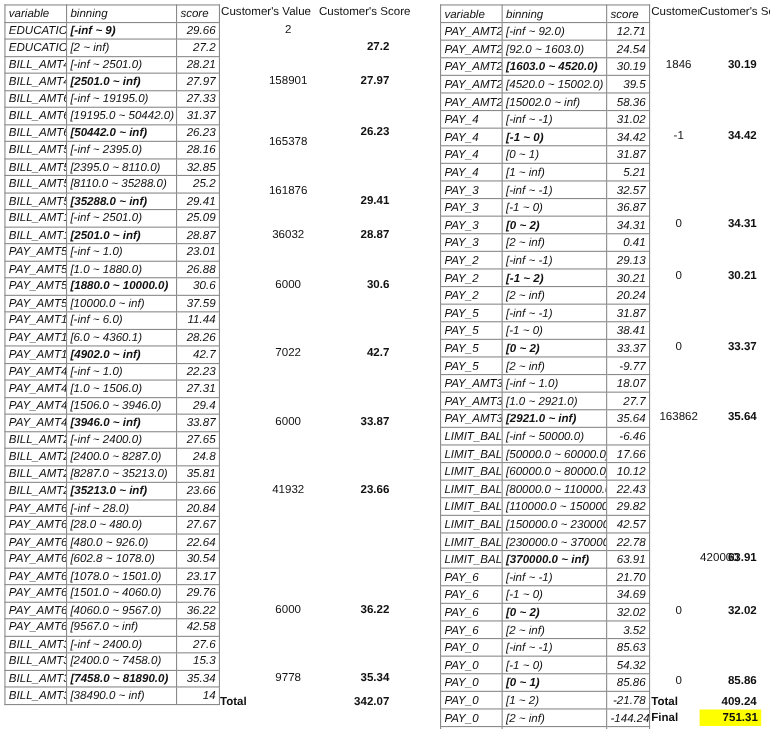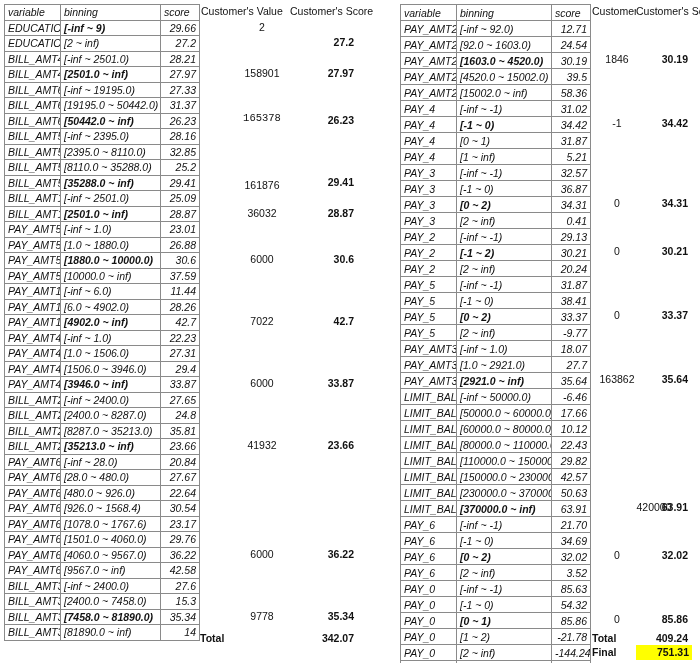--- a/index.html
+++ b/index.html
@@ -118,21 +118,21 @@
         <td>[10000.0 ~ inf)</td>
         <td class="num">37.59</td>
       </tr>
       <tr style="height: 15.5px;">
         <td>PAY_AMT1</td>
         <td>[-inf ~ 6.0)</td>
         <td class="num">11.44</td>
       </tr>
       <tr style="height: 15.5px;">
         <td>PAY_AMT1</td>
-        <td>[6.0 ~ 4902.0)</td>
+        <td>[6.0 ~ 4360.1)</td>
         <td class="num">28.26</td>
       </tr>
       <tr style="height: 15.5px;">
         <td>PAY_AMT1</td>
         <td class="b">[4902.0 ~ inf)</td>
         <td class="num">42.7</td>
       </tr>
       <tr style="height: 15.5px;">
         <td>PAY_AMT4</td>
         <td>[-inf ~ 1.0)</td>
@@ -183,26 +183,26 @@
         <td>[28.0 ~ 480.0)</td>
         <td class="num">27.67</td>
       </tr>
       <tr style="height: 15.5px;">
         <td>PAY_AMT6</td>
         <td>[480.0 ~ 926.0)</td>
         <td class="num">22.64</td>
       </tr>
       <tr style="height: 15.5px;">
         <td>PAY_AMT6</td>
-        <td>[926.0 ~ 1568.4)</td>
+        <td>[602.8 ~ 1078.0)</td>
         <td class="num">30.54</td>
       </tr>
       <tr style="height: 15.5px;">
         <td>PAY_AMT6</td>
-        <td>[1078.0 ~ 1767.6)</td>
+        <td>[1078.0 ~ 1501.0)</td>
         <td class="num">23.17</td>
       </tr>
       <tr style="height: 15.5px;">
         <td>PAY_AMT6</td>
         <td>[1501.0 ~ 4060.0)</td>
         <td class="num">29.76</td>
       </tr>
       <tr style="height: 15.5px;">
         <td>PAY_AMT6</td>
         <td>[4060.0 ~ 9567.0)</td>
@@ -223,35 +223,35 @@
         <td>[2400.0 ~ 7458.0)</td>
         <td class="num">15.3</td>
       </tr>
       <tr style="height: 15.5px;">
         <td>BILL_AMT3</td>
         <td class="b">[7458.0 ~ 81890.0)</td>
         <td class="num">35.34</td>
       </tr>
       <tr style="height: 15.5px;">
         <td>BILL_AMT3</td>
-        <td>[81890.0 ~ inf)</td>
+        <td>[38490.0 ~ inf)</td>
         <td class="num">14</td>
       </tr>
     </tbody>
 </table>
 <div class="hdr" style="left:201px; top:5px;">Customer's Value</div>
 <div class="hdr" style="left:290px; top:5px;">Customer's Score</div>
 <div class="side" id="left-side">
     <div class="val" style="left: 232px; width: 60px; top: 20.5px;">2</div>
     <div class="sc" style="left: 300px; width: 54px; top: 36px;">27.2</div>
     <div class="val" style="left: 232px; width: 60px; top: 67px;">158901</div>
     <div class="sc" style="left: 300px; width: 54px; top: 67px;">27.97</div>
-    <div class="val" style="left: 232px; width: 60px; top: 112px; font-family: Liberation Mono, monospace;">165378</div>
+    <div class="val" style="left: 232px; width: 60px; top: 123px;">165378</div>
     <div class="sc" style="left: 300px; width: 54px; top: 113.5px;">26.23</div>
-    <div class="val" style="left: 232px; width: 60px; top: 179px;">161876</div>
+    <div class="val" style="left: 232px; width: 60px; top: 167px;">161876</div>
     <div class="sc" style="left: 300px; width: 54px; top: 175.5px;">29.41</div>
     <div class="val" style="left: 232px; width: 60px; top: 206.5px;">36032</div>
     <div class="sc" style="left: 300px; width: 54px; top: 206.5px;">28.87</div>
     <div class="val" style="left: 232px; width: 60px; top: 253px;">6000</div>
     <div class="sc" style="left: 300px; width: 54px; top: 253px;">30.6</div>
     <div class="val" style="left: 232px; width: 60px; top: 315px;">7022</div>
     <div class="sc" style="left: 300px; width: 54px; top: 315px;">42.7</div>
     <div class="val" style="left: 232px; width: 60px; top: 377px;">6000</div>
     <div class="sc" style="left: 300px; width: 54px; top: 377px;">33.87</div>
     <div class="val" style="left: 232px; width: 60px; top: 439px;">41932</div>
@@ -417,21 +417,21 @@
         <td class="num">29.82</td>
       </tr>
       <tr style="height: 16px;">
         <td>LIMIT_BAL</td>
         <td>[150000.0 ~ 230000.0)</td>
         <td class="num">42.57</td>
       </tr>
       <tr style="height: 16px;">
         <td>LIMIT_BAL</td>
         <td>[230000.0 ~ 370000.0)</td>
-        <td class="num">50.63</td>
+        <td class="num">22.78</td>
       </tr>
       <tr style="height: 16px;">
         <td>LIMIT_BAL</td>
         <td class="b">[370000.0 ~ inf)</td>
         <td class="num">63.91</td>
       </tr>
       <tr style="height: 16px;">
         <td>PAY_6</td>
         <td>[-inf ~ -1)</td>
         <td class="num">21.70</td>

